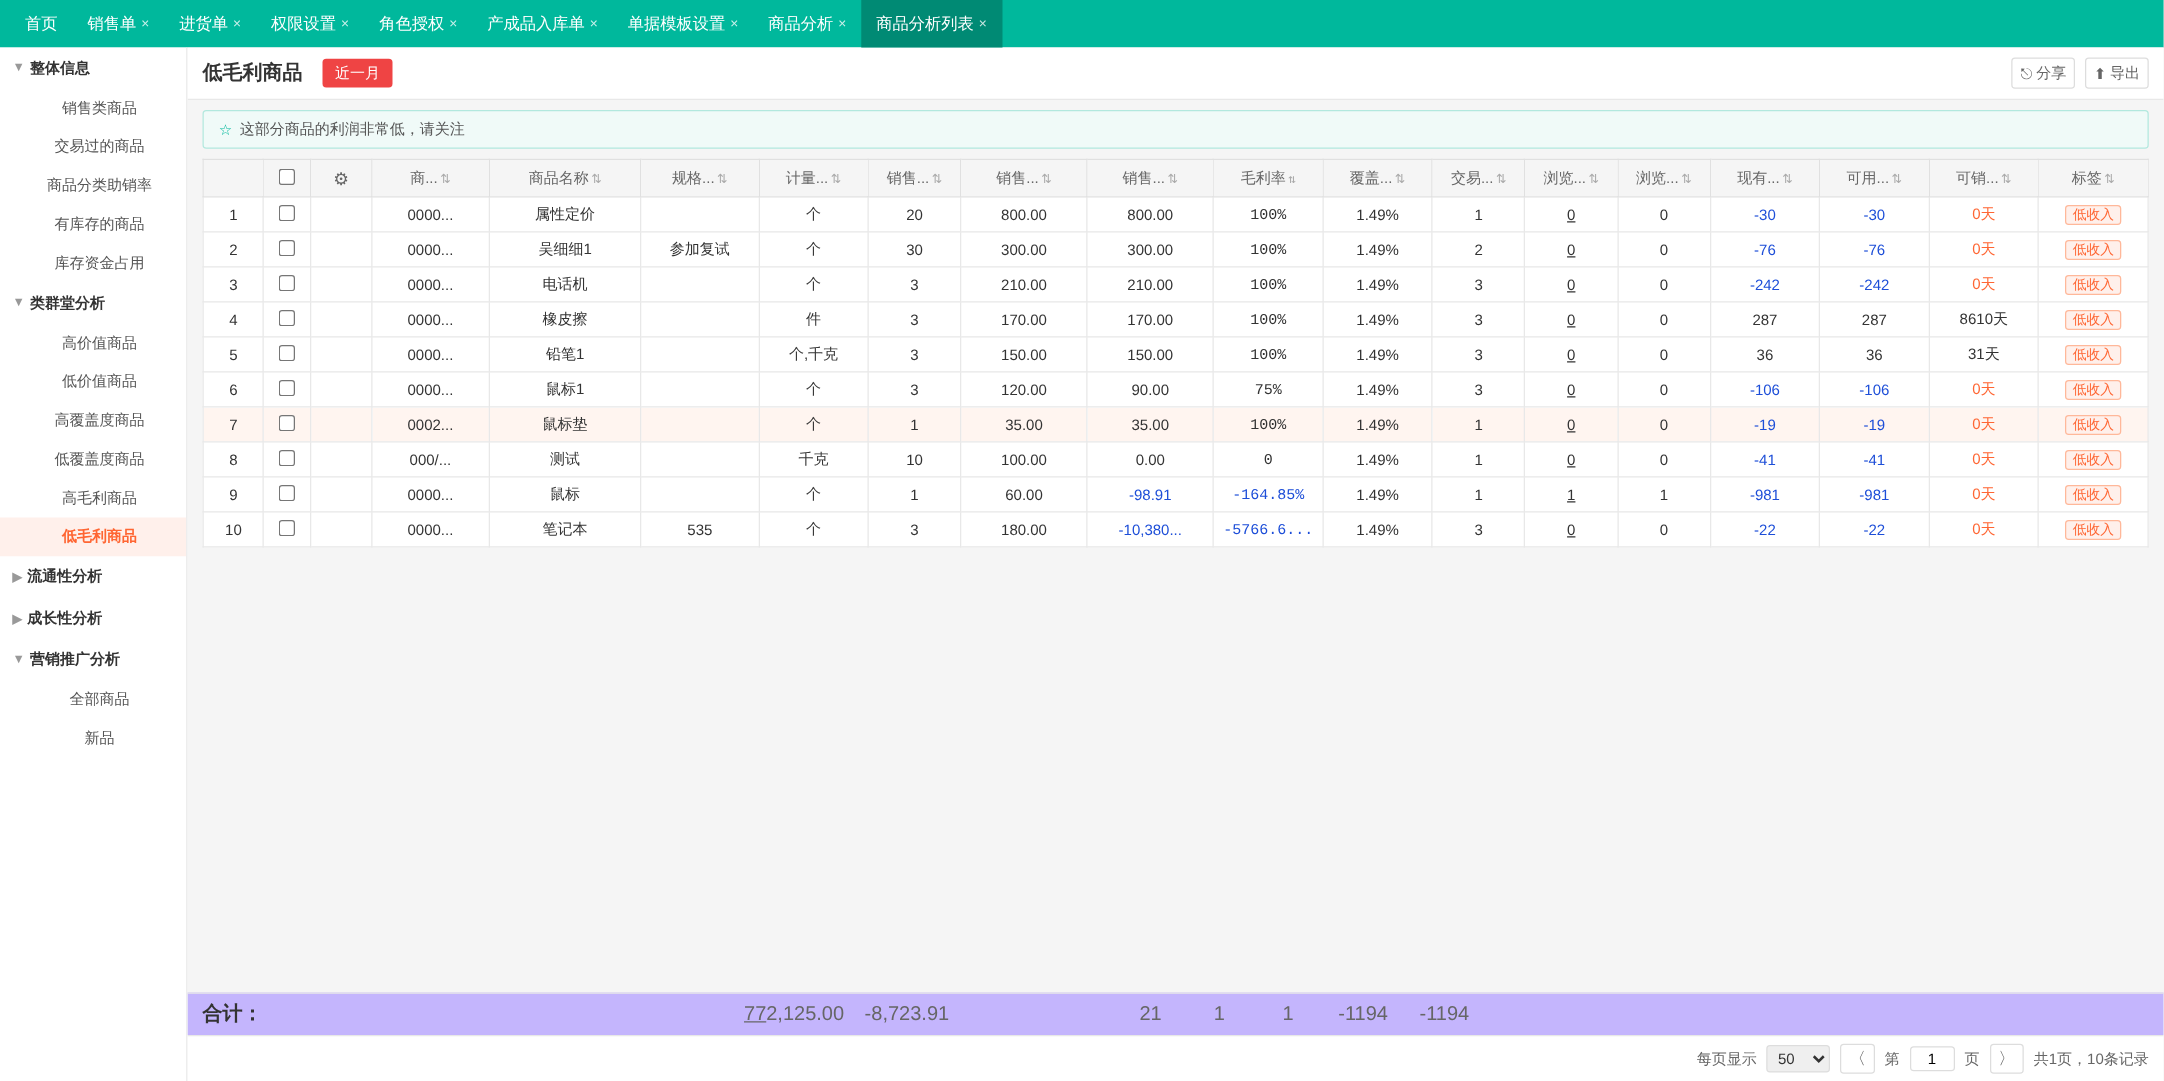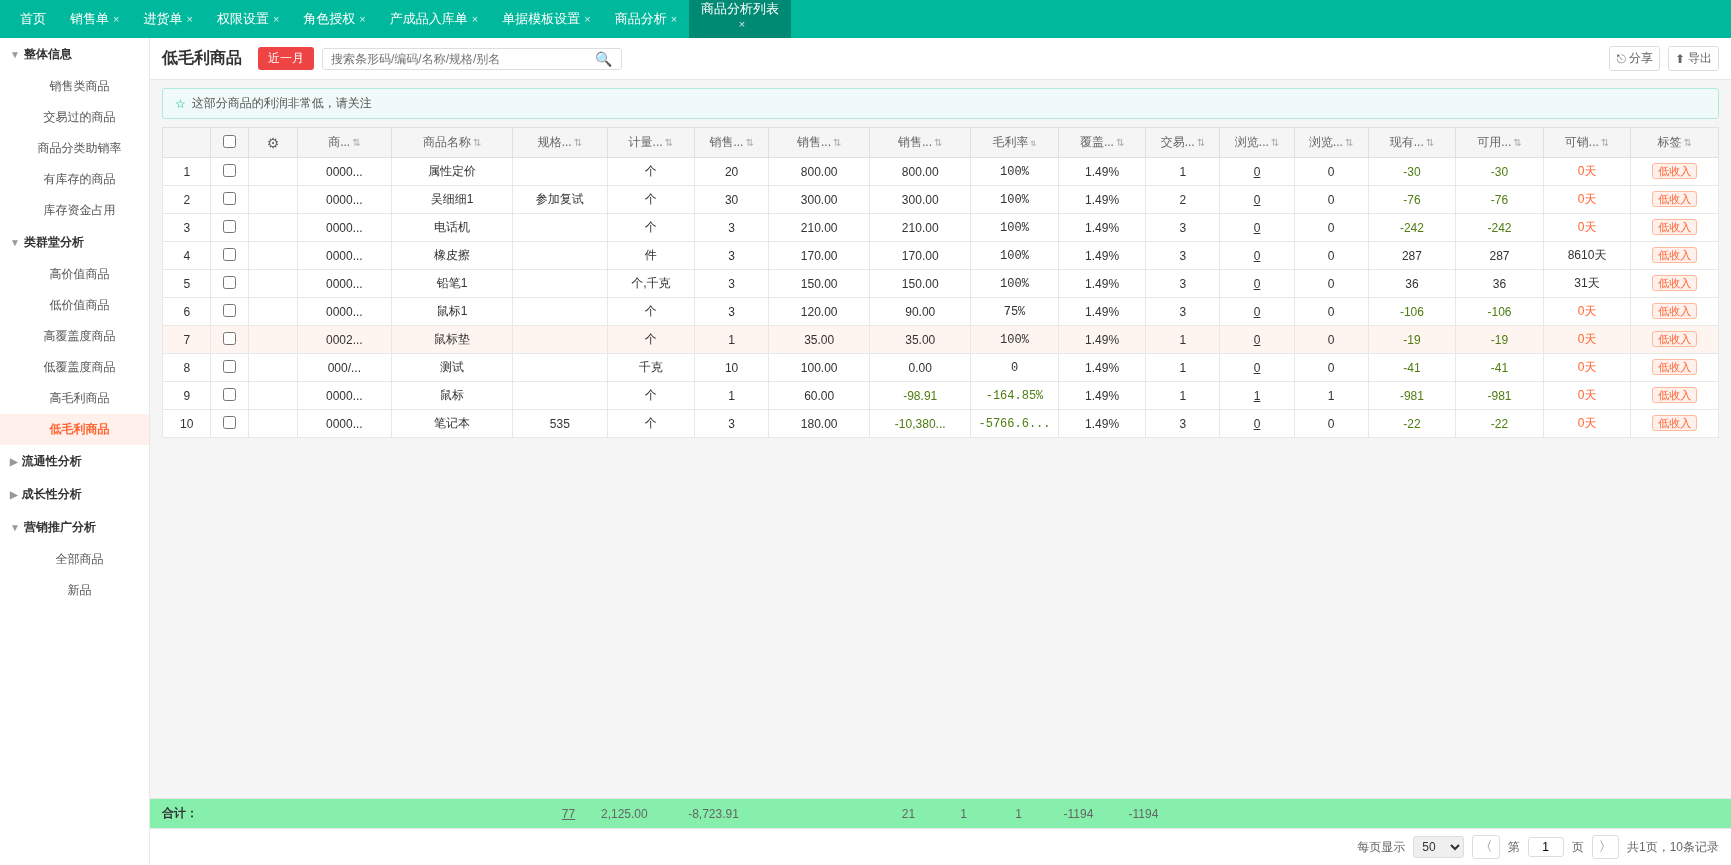--- a/index.html
+++ b/index.html
@@ -7,21 +7,21 @@
 
     
     .top-nav {
       display: flex; align-items: center;
       background: #00b89c; height: 38px; padding: 0 8px;
     }
     .top-nav .nav-item {
       color: #fff; padding: 0 12px; height: 38px; display: flex; align-items: center;
       cursor: pointer; font-size: 13px; white-space: nowrap; position: relative;
     }
-    .top-nav .nav-item.active { background: #008a74; flex-direction: column; }
+    .top-nav .nav-item.active { background: #008a74; }
     .top-nav .nav-item .close-x { margin-left: 4px; font-size: 11px; opacity: 0.8; }
 
     
     .main-layout { display: flex; height: calc(100vh - 38px); }
 
     
     .sidebar {
       width: 150px; background: #fff; border-right: 1px solid #e8e8e8;
       overflow-y: auto; flex-shrink: 0;
     }
@@ -82,33 +82,33 @@
       background: #f5f5f5; border: 1px solid #e0e0e0; padding: 6px 4px;
       text-align: center; color: #666; font-weight: normal; white-space: nowrap;
       overflow: hidden; text-overflow: ellipsis; position: relative; cursor: pointer;
     }
     th .sort-icon { font-size: 10px; color: #aaa; margin-left: 2px; }
     td {
       border: 1px solid #e8e8e8; padding: 5px 4px; text-align: center;
       color: #333; white-space: nowrap; overflow: hidden; text-overflow: ellipsis;
     }
     tr.highlighted td { background: #fff5f0; }
-    .red-text { color: #4d7c0f; }
+    .red-text { color: #1d4ed8; }
     .orange-text { color: #ff6633; }
     .tag-badge {
       background: #fff0eb; color: #ff6633; border: 1px solid #ffb89a;
       border-radius: 3px; padding: 1px 5px; font-size: 11px;
     }
     .underline-link { text-decoration: underline; cursor: pointer; }
 
     
     .footer-summary {
-      background: #86efac; border-top: 1px solid #e8e8e8;
+      background: #c4b5fd; border-top: 1px solid #e8e8e8;
       padding: 6px 12px; display: flex; align-items: center;
-      font-size: 12px; color: #666;
+      font-size: 16px; color: #666;
     }
     .footer-summary .label { color: #333; font-weight: bold; margin-right: 8px; }
 
     
     .pagination-bar {
       background: #fff; border-top: 1px solid #e8e8e8;
       padding: 6px 12px; display: flex; align-items: center;
       justify-content: flex-end; gap: 8px; font-size: 12px; color: #666;
     }
     .page-size-select {
@@ -232,24 +232,20 @@
     </div>
     <div class="sidebar-item">全部商品</div>
     <div class="sidebar-item">新品</div>
   </div>
 
   <div class="content">
 
     <div class="content-header">
       <span class="page-title">低毛利商品</span>
       <button class="date-filter-btn">近一月</button>
-      <div class="search-box">
-        <input type="text" placeholder="搜索条形码/编码/名称/规格/别名" style="">
-        <span class="search-icon">🔍</span>
-      </div>
       <div class="header-actions">
         <div class="action-btn">
           <span>⎋</span>
           <span>分享</span>
         </div>
         <div class="action-btn">
           <span>⬆</span>
           <span>导出</span>
         </div>
       </div>
@@ -501,21 +497,21 @@
     </div>
 
     <div class="footer-summary">
       <span class="label">合计：</span>
       <span style="width:36px;display:inline-block"></span>
       <span style="width:28px;display:inline-block"></span>
       <span style="width:36px;display:inline-block"></span>
       <span style="width:70px;display:inline-block"></span>
       <span style="width:90px;display:inline-block"></span>
       <span style="width:70px;display:inline-block"></span>
-      <span style="width:65px;display:inline-block;text-align:center;text-decoration:underline;">77</span>
+      <span style="width:65px;display:inline-block;text-align:right;text-decoration:underline;">77</span>
       <span style="width:75px;display:inline-block;text-align:left;">2,125.00</span>
       <span style="width:75px;display:inline-block;text-align:center;">-8,723.91</span>
       <span style="width:65px;display:inline-block"></span>
       <span style="width:65px;display:inline-block"></span>
       <span style="width:55px;display:inline-block;text-align:center;">21</span>
       <span style="width:55px;display:inline-block;text-align:center;">1</span>
       <span style="width:55px;display:inline-block;text-align:center;">1</span>
       <span style="width:65px;display:inline-block;text-align:center;">-1194</span>
       <span style="width:65px;display:inline-block;text-align:center;">-1194</span>
     </div>

